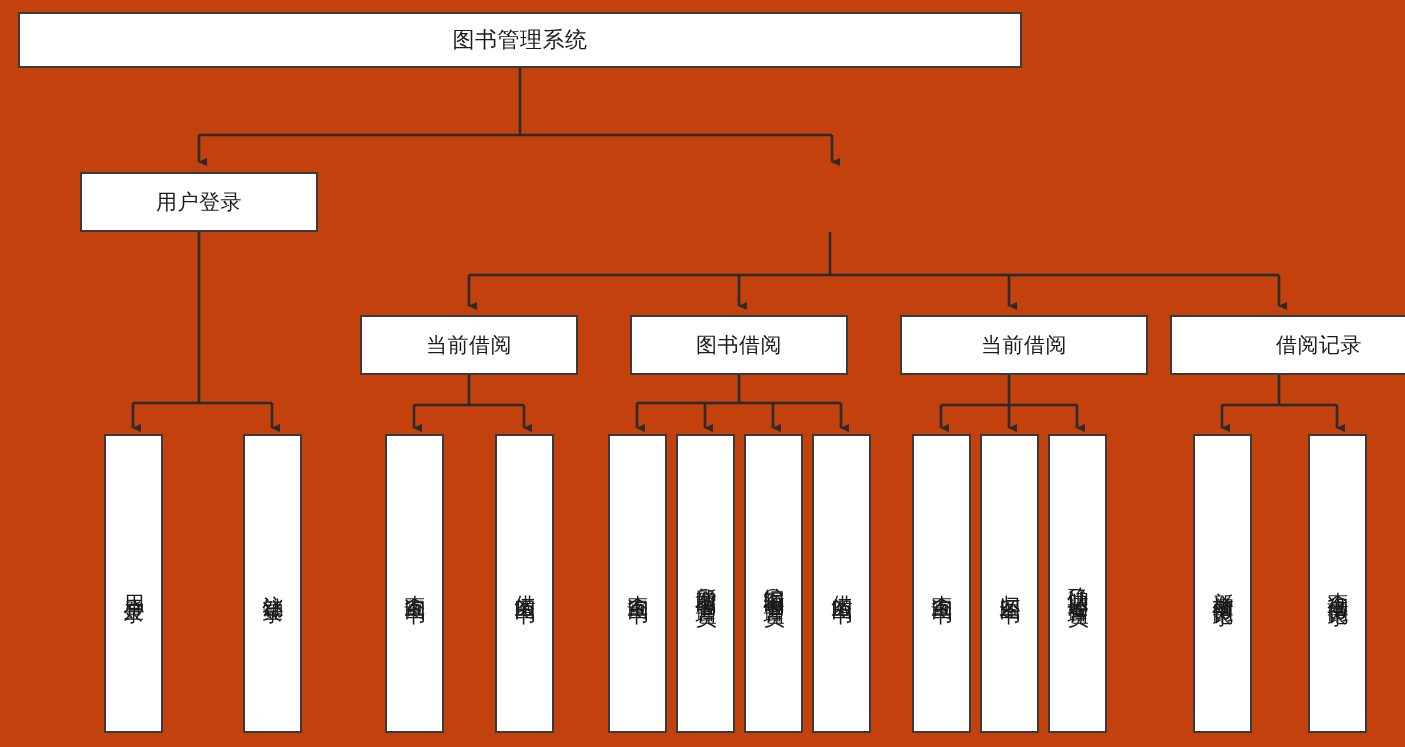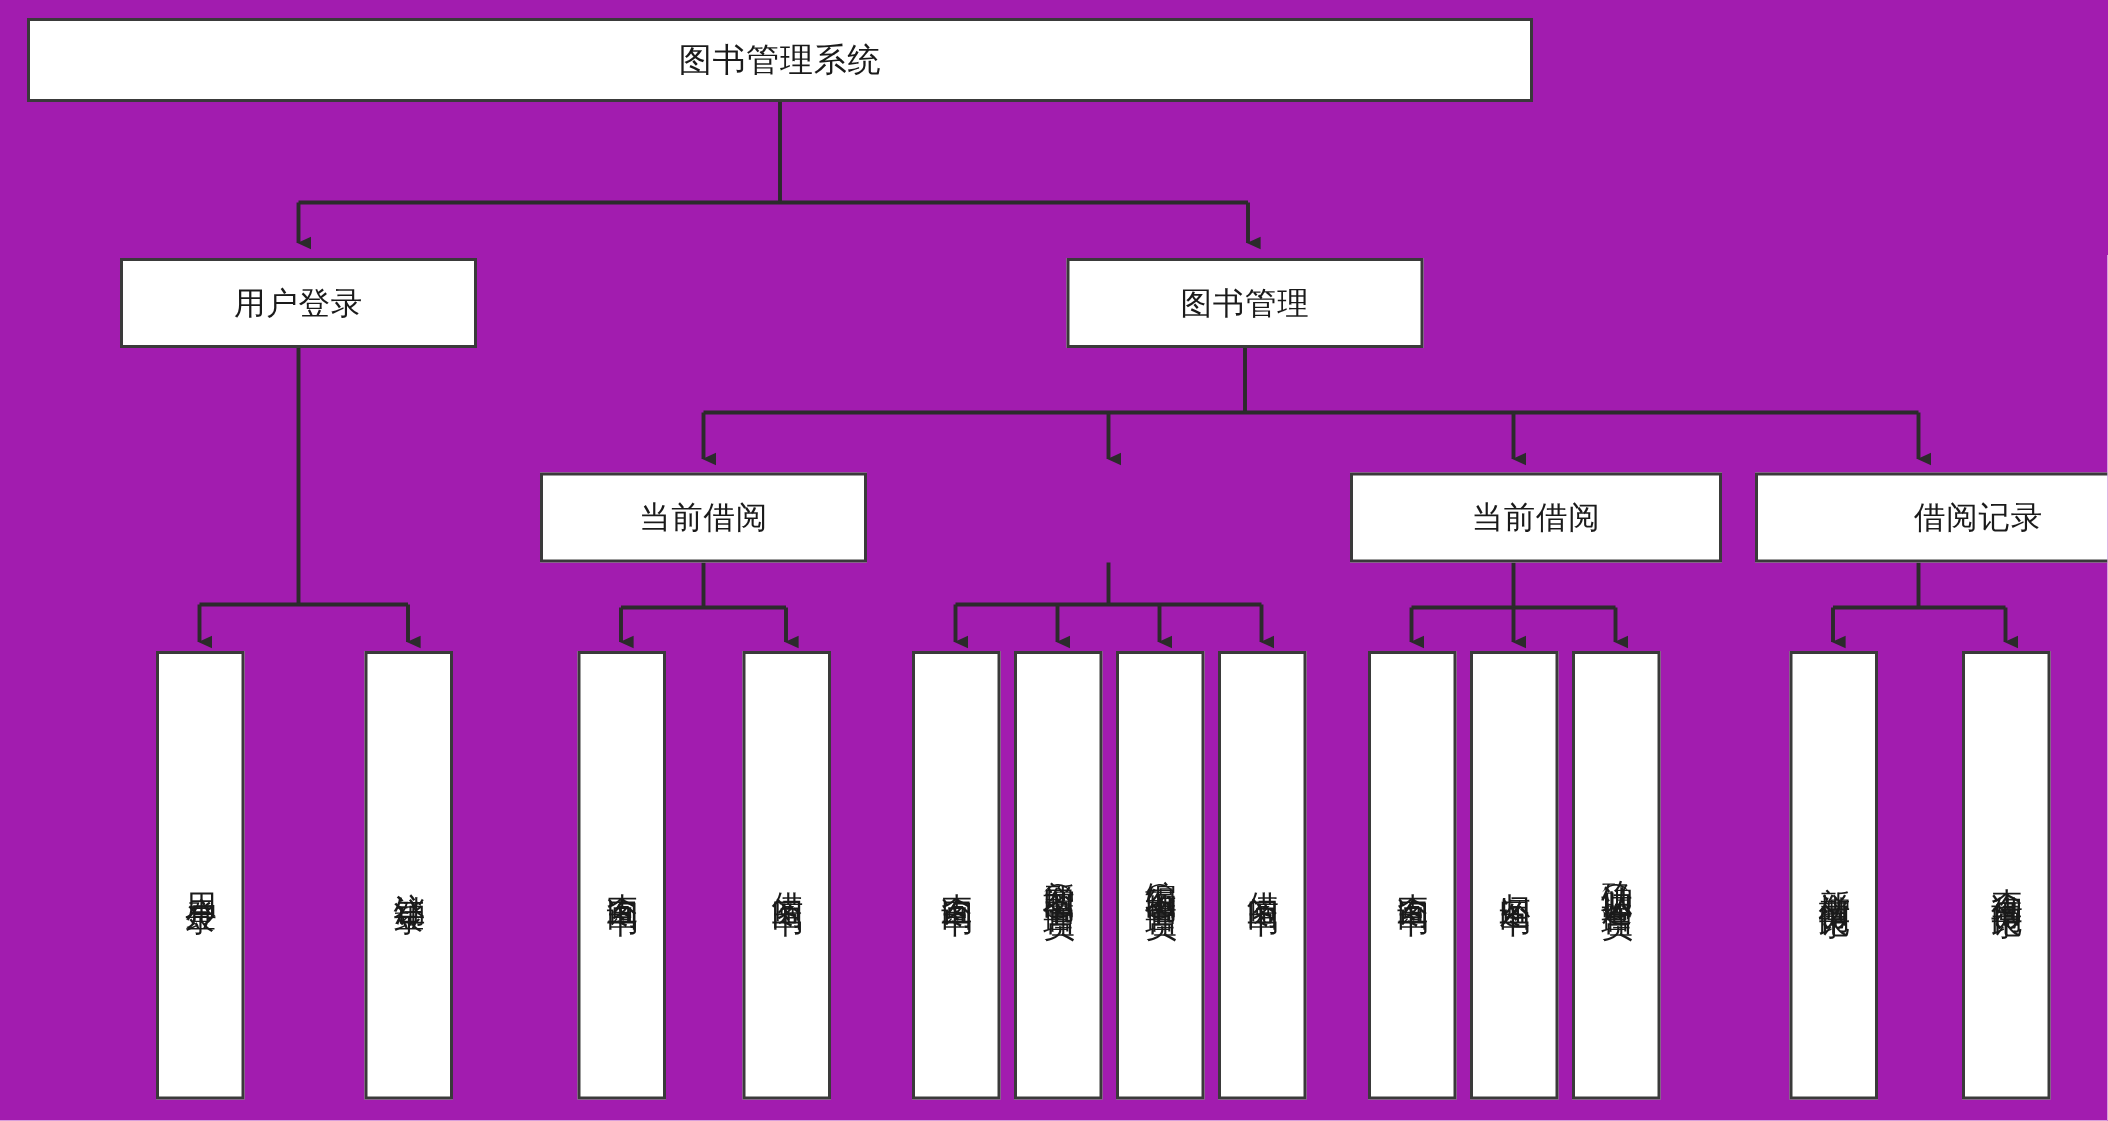--- a/index.html
+++ b/index.html
@@ -7,21 +7,21 @@
     padding: 0;
     background: #ffffff;
   }
   body {
     font-family: "DejaVu Sans", "Liberation Sans", sans-serif;
   }
   #canvas {
     position: relative;
     width: 1405px;
     height: 747px;
-    background: #a21caf;
+    background: #c2410c;
     overflow: hidden;
   }
   #wires {
     position: absolute;
     left: 0;
     top: 0;
     width: 1405px;
     height: 747px;
     pointer-events: none;
   }
@@ -120,28 +120,28 @@
   </svg>
 
   <div class="node horiz root" style="left:18px; top:12px; width:1004px; height:56px;">
     <span>图书管理系统</span>
   </div>
 
   <div class="node horiz" style="left:80px; top:172px; width:238px; height:60px;">
     <span>用户登录</span>
   </div>
 
-  <div class="node horiz" style="left:711px; top:172px; width:238px; height:60px;">
-    <span>图书管理</span>
-  </div>
 
   <div class="node horiz" style="left:360px; top:315px; width:218px; height:60px;">
     <span>当前借阅</span>
   </div>
 
+  <div class="node horiz" style="left:630px; top:315px; width:218px; height:60px;">
+    <span>图书借阅</span>
+  </div>
 
   <div class="node horiz" style="left:900px; top:315px; width:248px; height:60px;">
     <span>当前借阅</span>
   </div>
 
   <div class="node horiz" style="left:1170px; top:315px; width:250px; height:60px;padding-left:48px;">
     <span>借阅记录</span>
   </div>
 
   <div class="node vert" style="left:104px; top:434px; width:59px; height:299px;">

